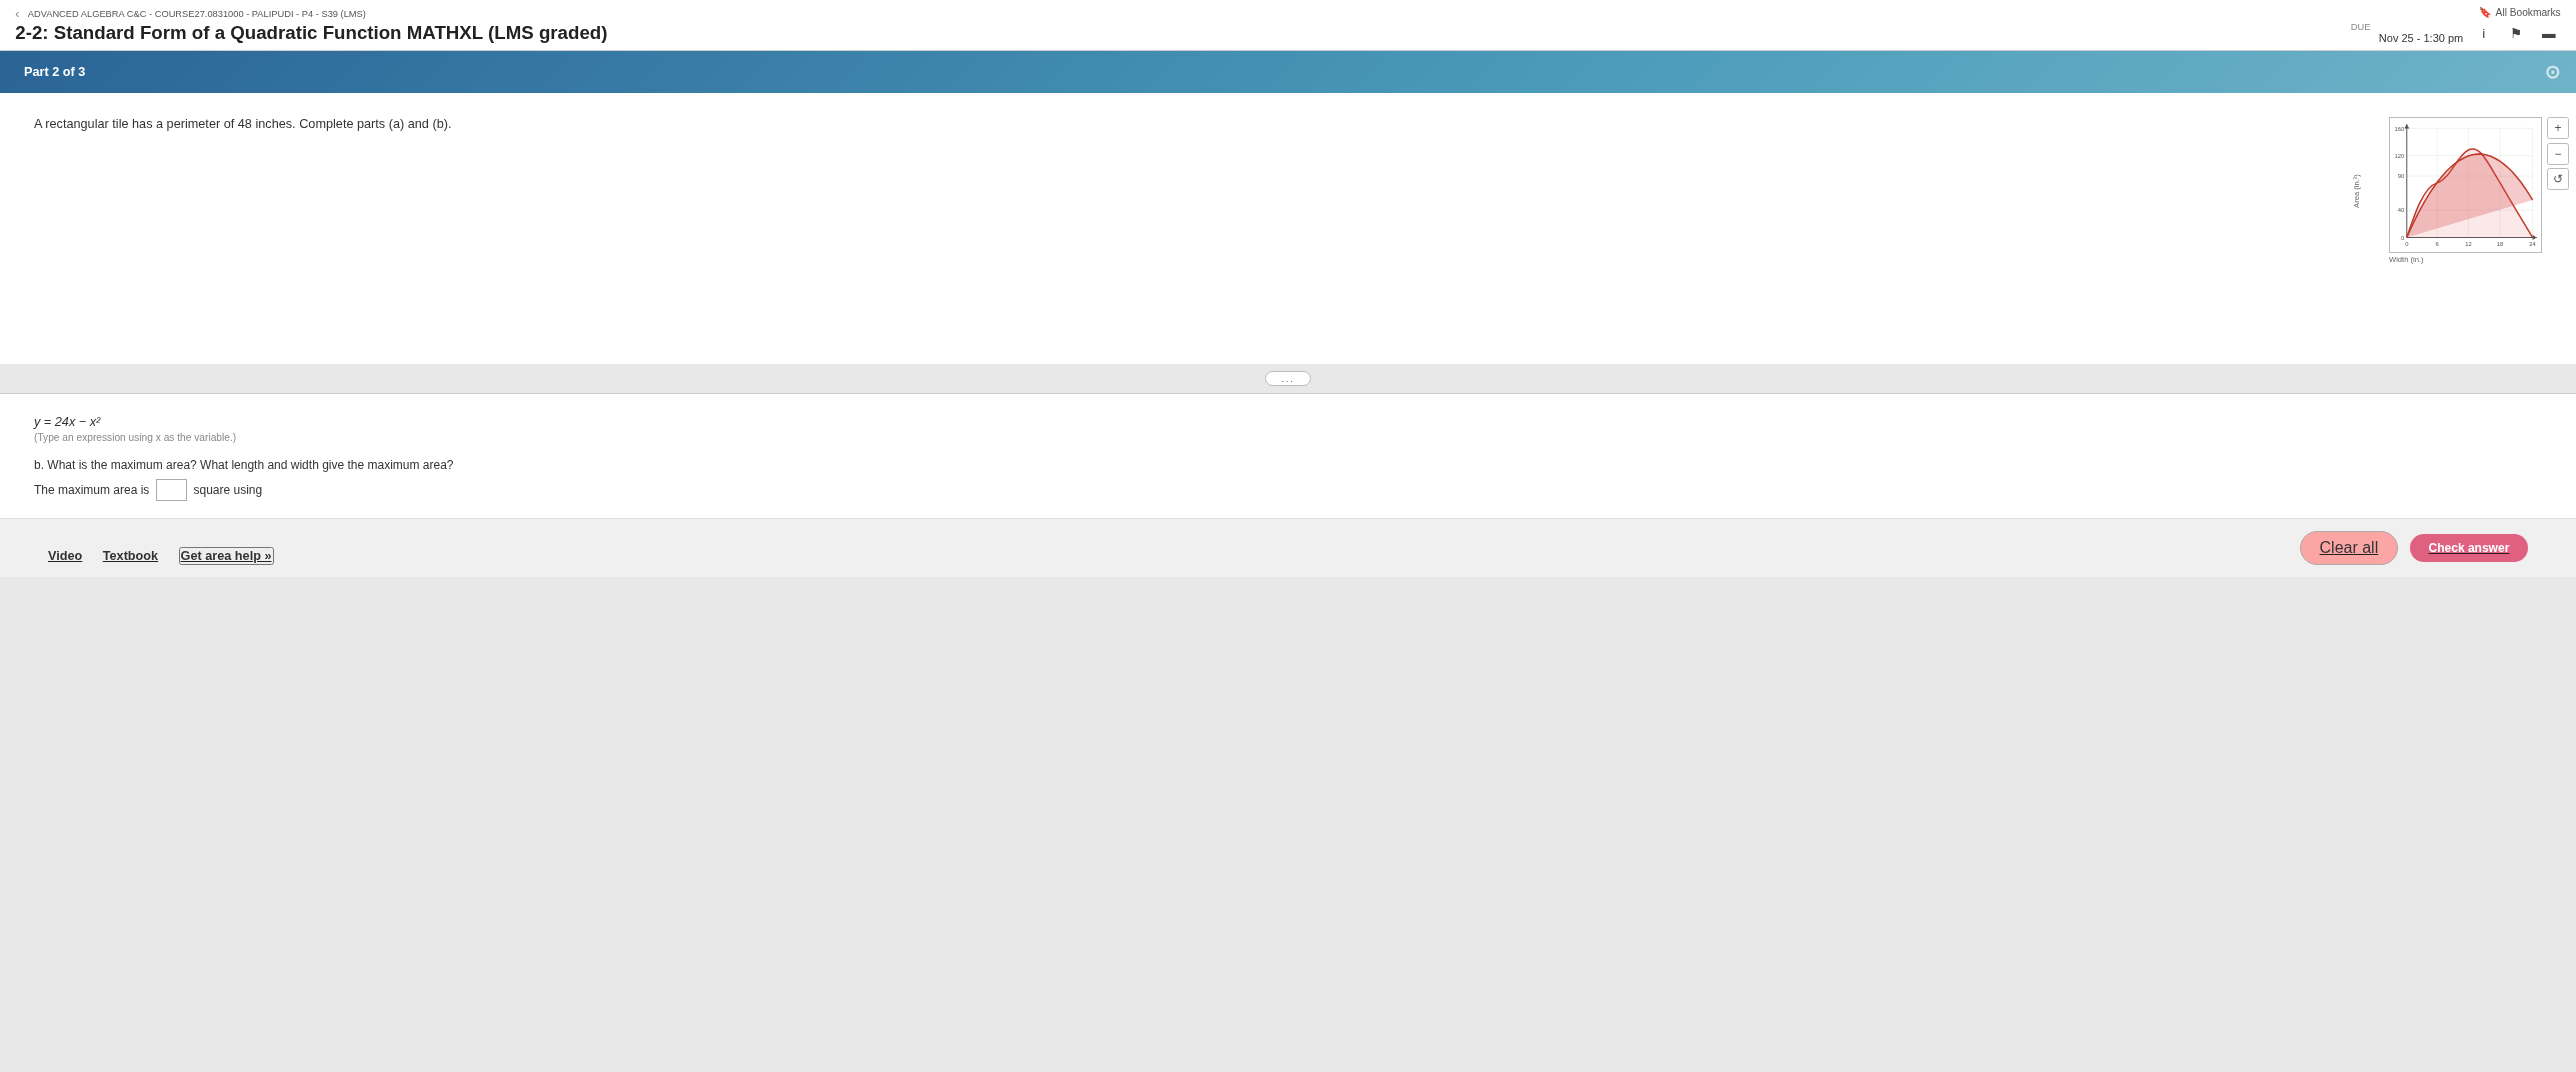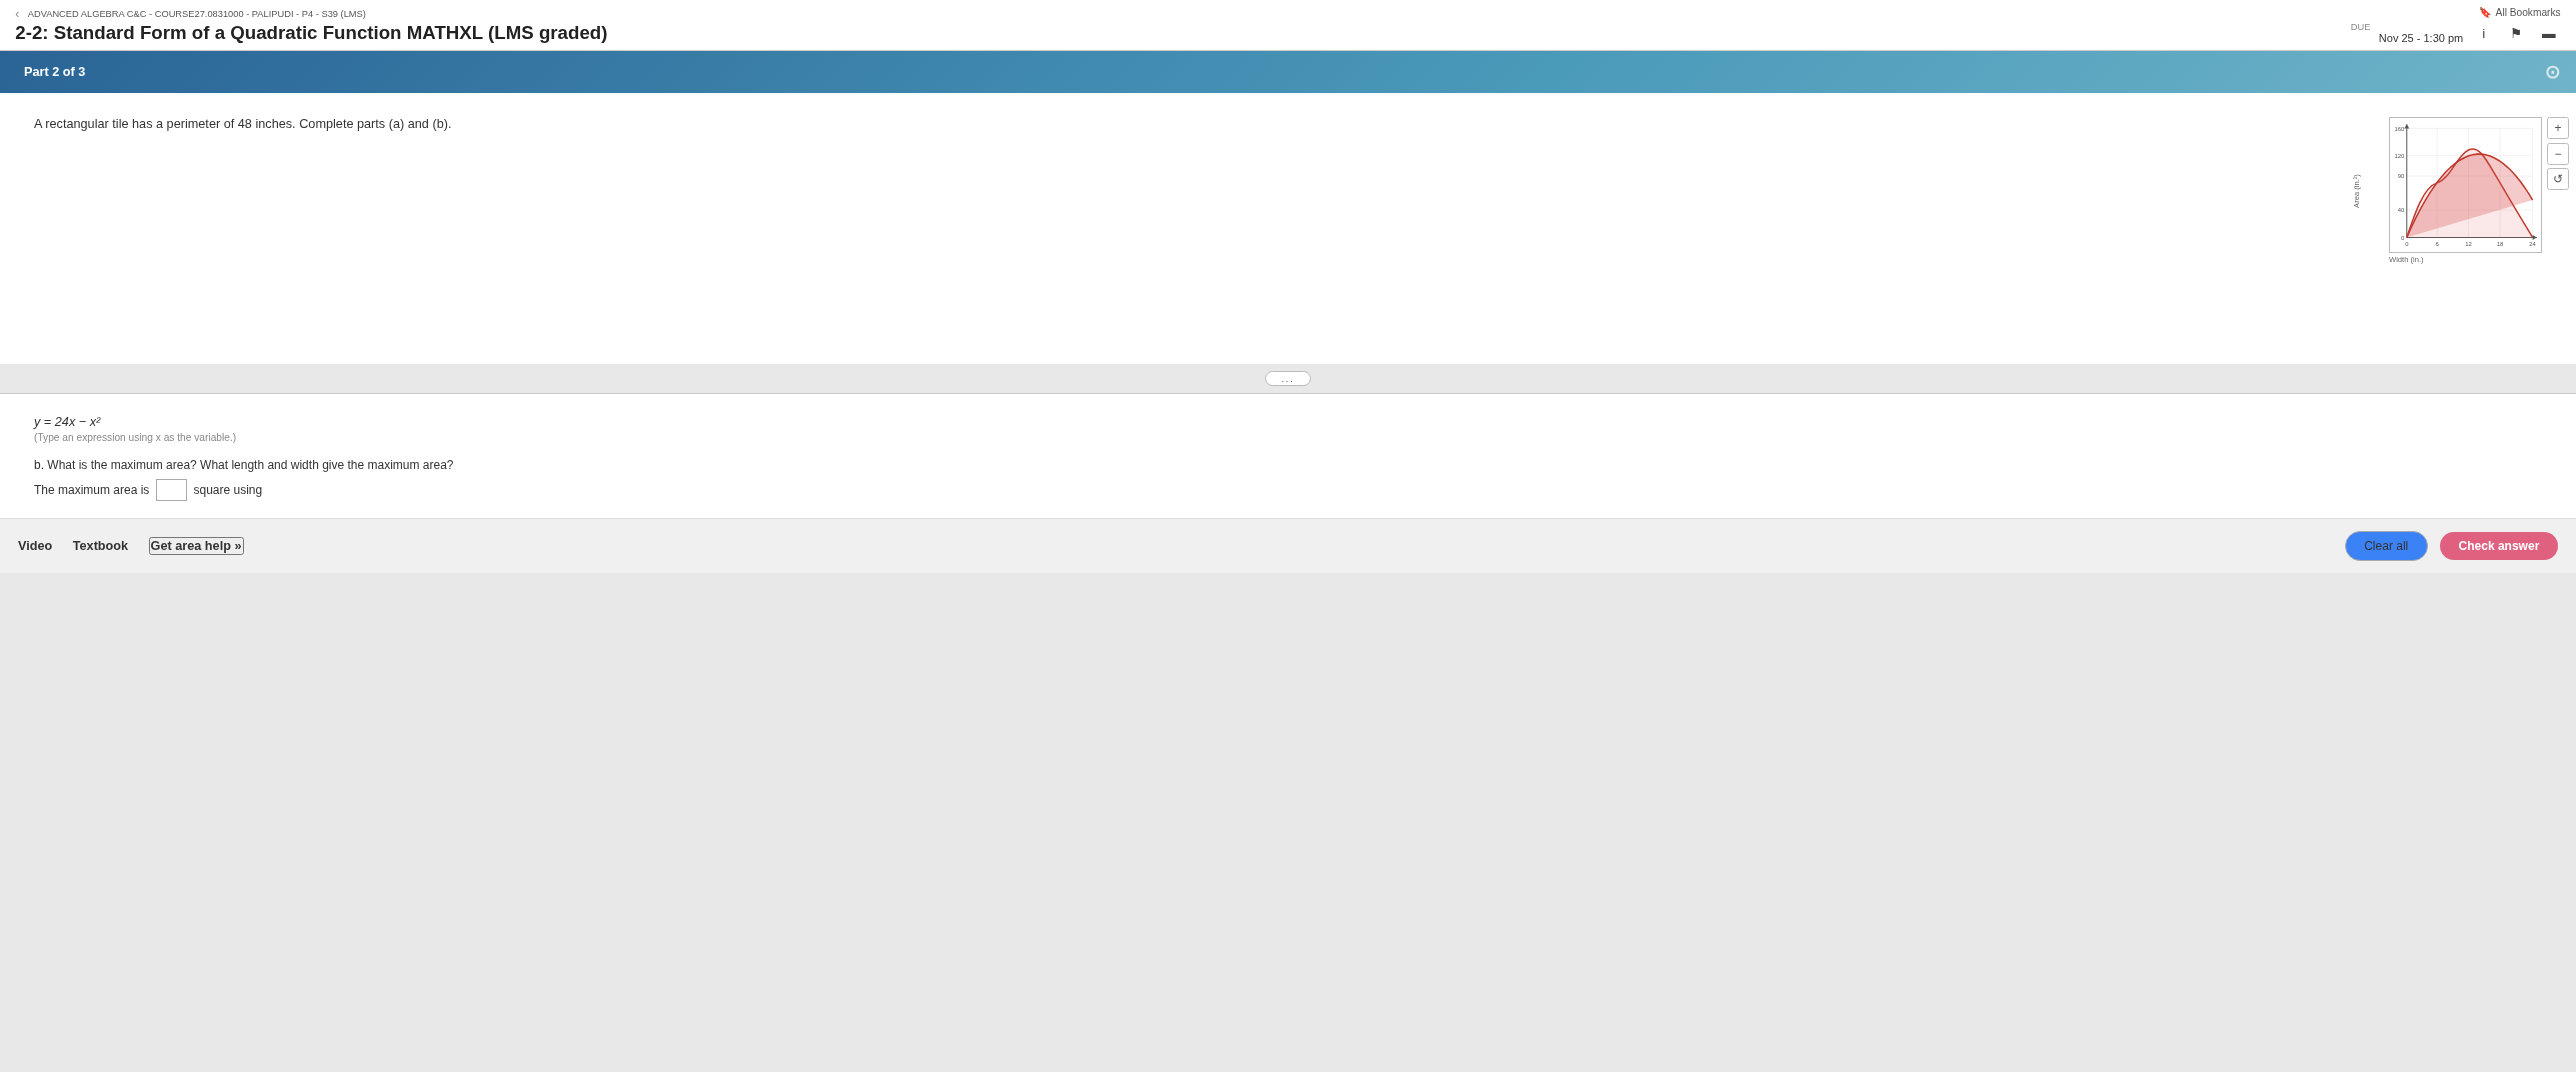--- a/index.html
+++ b/index.html
@@ -220,24 +220,25 @@
       height: 22px;
       border: 0.8px solid #aaa;
       background: #fff;
       display: inline-block;
       text-align: center;
     }
 
     .bottom-bar {
       background: #f0f0f0;
       border-top: 0.8px solid #ddd;
-      padding: 12px 18px;
-      display: flex;
-      align-items: center;
+      padding: 12px 48px;
+      display: flex;
+      align-items: flex-end;
       justify-content: space-between;
+      text-decoration: underline;
     }
     .bottom-links {
       display: flex;
       gap: 20.4px;
       align-items: center;
     }
     .bottom-link {
       font-size: 12.7px;
       font-weight: bold;
       color: #333;
@@ -255,24 +256,24 @@
       align-items: center;
       gap: 1.7px;
     }
     .bottom-actions {
       display: flex;
       gap: 12px;
       align-items: center;
     }
     .clear-all-btn {
       border: 0.8px solid #aaa;
-      background: #3b82f6;
+      background: #fca5a5;
       border-radius: 17px;
       padding: 6.8px 18.7px;
-      font-size: 12px;
+      font-size: 16px;
       color: #333;
       cursor: pointer;
     }
     .check-answer-btn {
       border: none;
       background: #e06080;
       border-radius: 17px;
       padding: 6.8px 18.7px;
       font-size: 12px;
       color: #fff;

